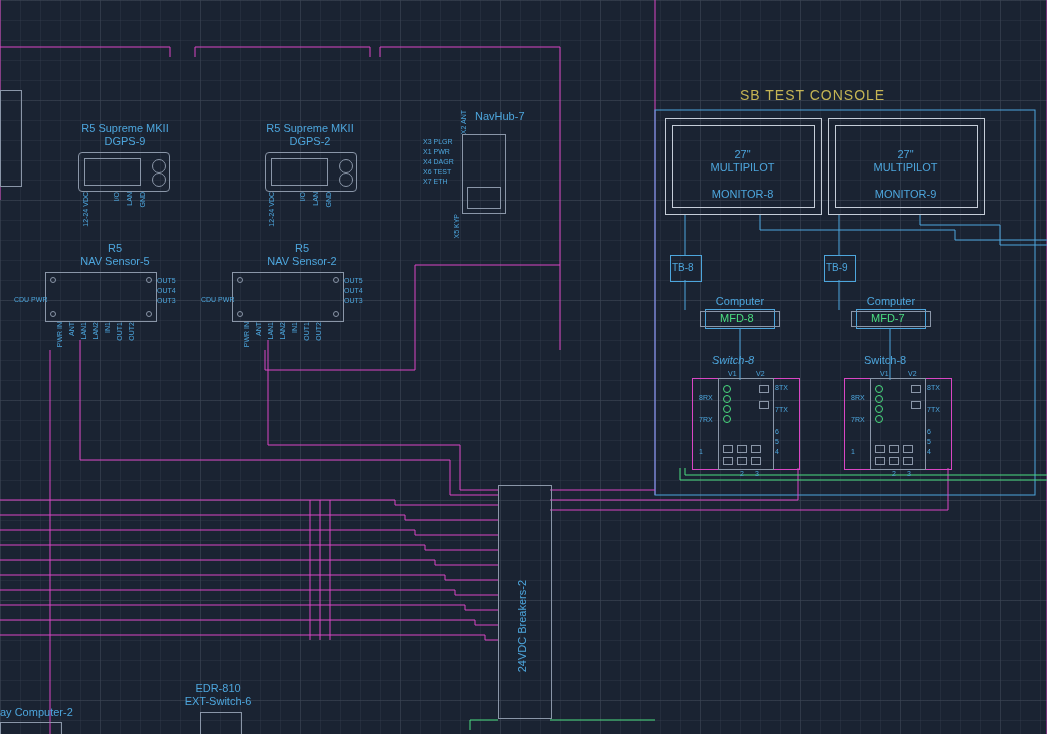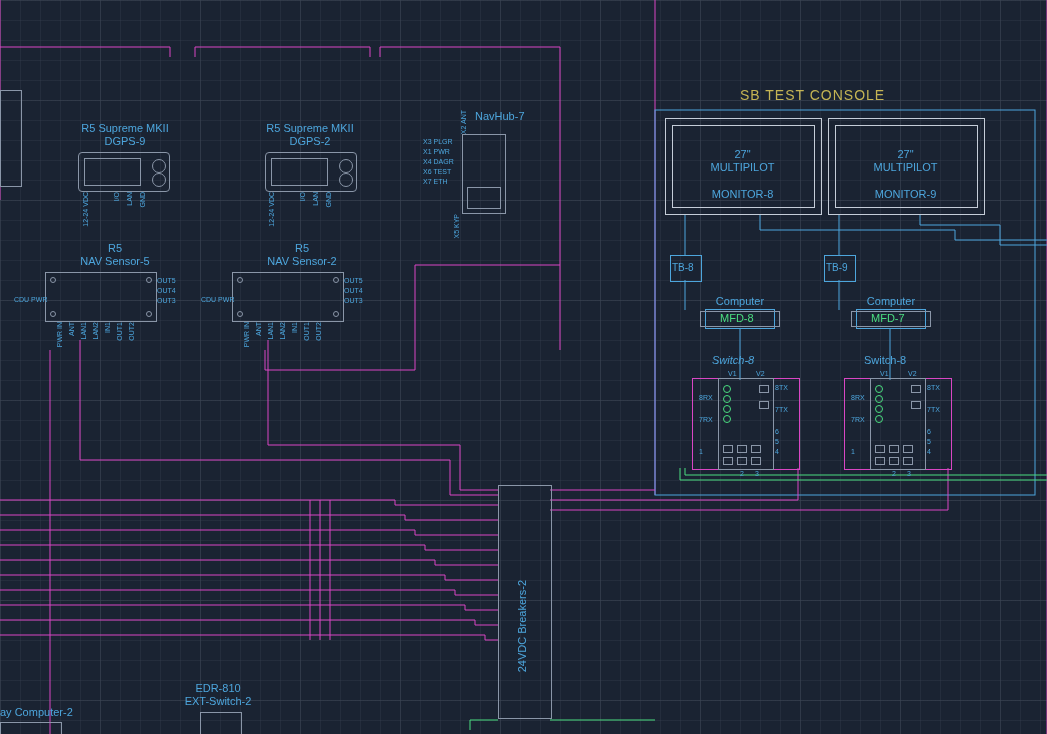--- a/index.html
+++ b/index.html
@@ -300,20 +300,20 @@
 <div class="tiny cyan" style="left:851px; top:448px;">1</div>
 <div class="tiny cyan" style="left:892px; top:470px;">2</div>
 <div class="tiny cyan" style="left:907px; top:470px;">3</div>
 
 <div class="box gray" style="left:498px; top:485px; width:52px; height:232px;"></div>
 <div class="label cyan vtext" style="left:516px; top:580px; font-size:11px;">
   <span>24VDC</span>&nbsp;<span>Breakers-2</span>
 </div>
 
 <div class="label cyan" style="left:168px; top:682px; width:100px;">
-  <span>EDR-810</span><br><span>EXT-Switch-2</span>
+  <span>EDR-810</span><br><span>EXT-Switch-6</span>
 </div>
 <div class="box gray" style="left:200px; top:712px; width:40px; height:22px;"></div>
 
 <div class="label cyan" style="left:0px; top:706px;text-align:center;">ay Computer-2</div>
 <div class="box gray" style="left:0px; top:722px; width:60px; height:12px;"></div>
 
 </div>
 
 </body></html>

